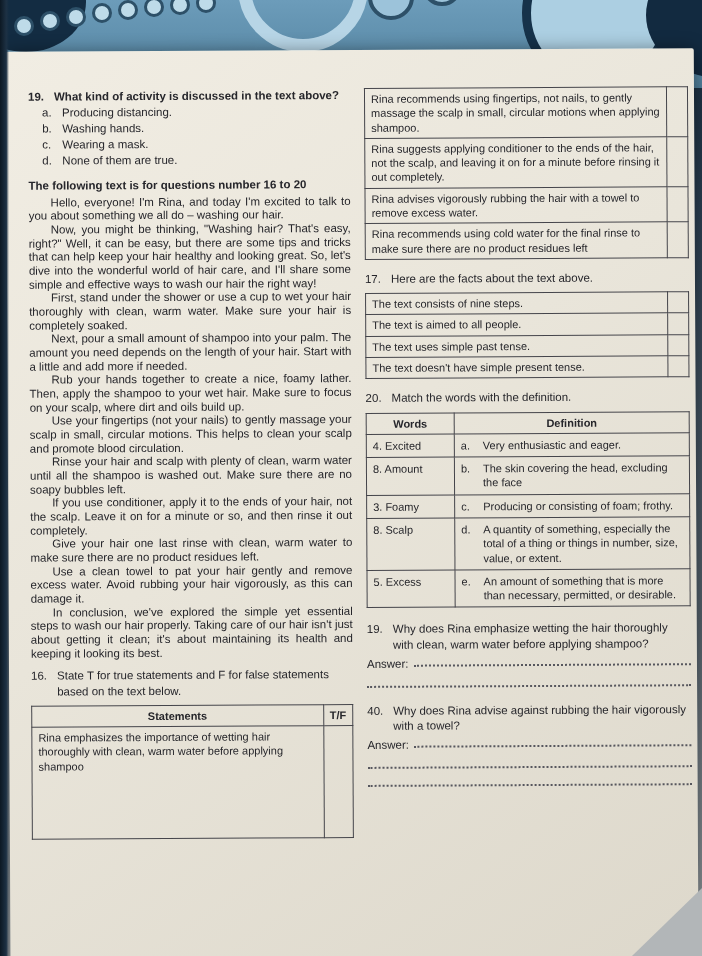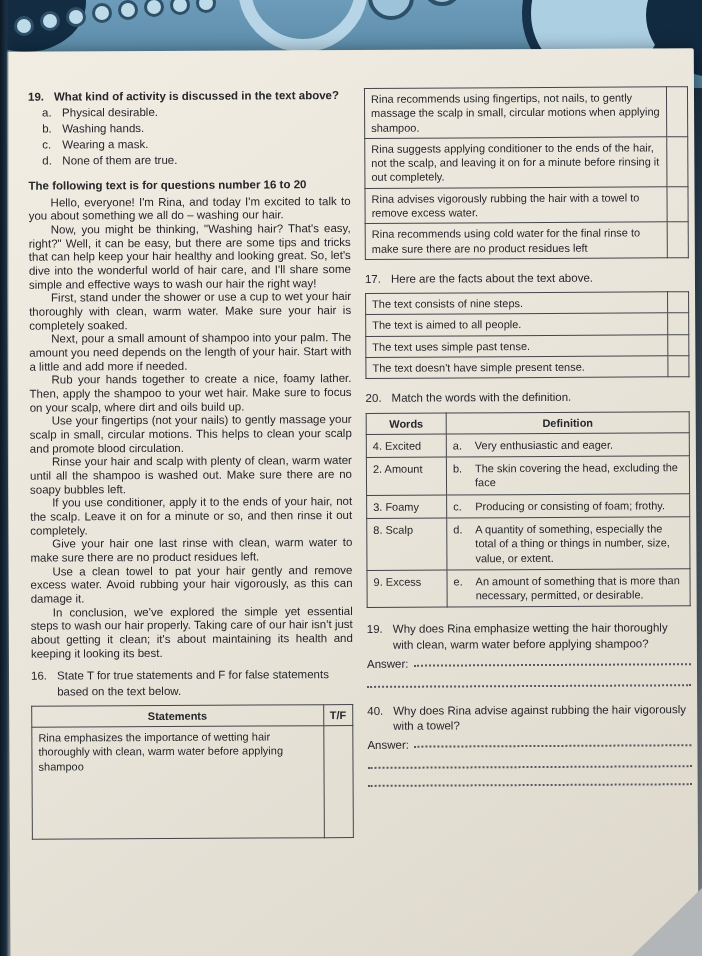--- a/index.html
+++ b/index.html
@@ -35,21 +35,21 @@
   .passage { margin-top:5px; font-size:11.5px; line-height:1.19; text-align:justify; }
   .passage p { text-indent:22px; }
   .mt8 { margin-top:8px; } .mt12 { margin-top:12px; } .mt14 { margin-top:14px; } .mt16 { margin-top:16px; }
   
   table.tbl { border-collapse:collapse; width:100%; margin-top:6px; background:transparent; }
   .tbl th, .tbl td { border:1px solid #45454b; font-size:11px; line-height:1.3;
     padding:3px 6px; vertical-align:top; text-align:left; color:#26262b; }
   .tbl th { text-align:center; font-weight:bold; }
   .tf-col { width:21px; }
   .statement-cell { height:112px; }
-  .t18 .word-col { width:80px; }
+  .t18 .word-col { width:88px; }
   .defcell { display:flex; }
   .defletter { flex:0 0 22px; }
   .t18 td { padding:4px 6px; }
   
   .answer-row { display:flex; margin-top:5px; font-size:11.5px; }
   .answer-label { flex:0 0 auto; padding-right:5px; }
   .dotline { flex:1; border-bottom:2px dotted #57575e; transform:translateY(-3px); }
   .dotline-full { height:18px; border-bottom:2px dotted #57575e; }
 </style>
 </head>
@@ -79,21 +79,21 @@
 
     <div class="col col-left">
 
       <div>
         <div class="qline bold">
           <span class="qnum">19.</span>
           <span>What kind of activity is discussed in the text above?</span>
         </div>
         <div class="opt">
           <span class="olet">a.</span>
-          <span>Physical desirable.</span>
+          <span>Producing distancing.</span>
         </div>
         <div class="opt">
           <span class="olet">b.</span>
           <span>Washing hands.</span>
         </div>
         <div class="opt">
           <span class="olet">c.</span>
           <span>Wearing a mask.</span>
         </div>
         <div class="opt">
@@ -200,21 +200,21 @@
         <tr>
           <td class="word-col">4. Excited</td>
           <td>
             <div class="defcell">
                   <span class="defletter">a.</span>
                   <span>Very enthusiastic and eager.</span>
                 </div>
           </td>
         </tr>
         <tr>
-          <td class="word-col">2. Amount</td>
+          <td class="word-col">8. Amount</td>
           <td>
             <div class="defcell">
                   <span class="defletter">b.</span>
                   <span>The skin covering the head, excluding the face</span>
                 </div>
           </td>
         </tr>
         <tr>
           <td class="word-col">3. Foamy</td>
           <td>
@@ -227,21 +227,21 @@
         <tr>
           <td class="word-col">8. Scalp</td>
           <td>
             <div class="defcell">
                   <span class="defletter">d.</span>
                   <span>A quantity of something, especially the total of a thing or things in number, size, value, or extent.</span>
                 </div>
           </td>
         </tr>
         <tr>
-          <td class="word-col">9. Excess</td>
+          <td class="word-col">5. Excess</td>
           <td>
             <div class="defcell">
                   <span class="defletter">e.</span>
                   <span>An amount of something that is more than necessary, permitted, or desirable.</span>
                 </div>
           </td>
         </tr>
       </tbody>
         </table>
 

